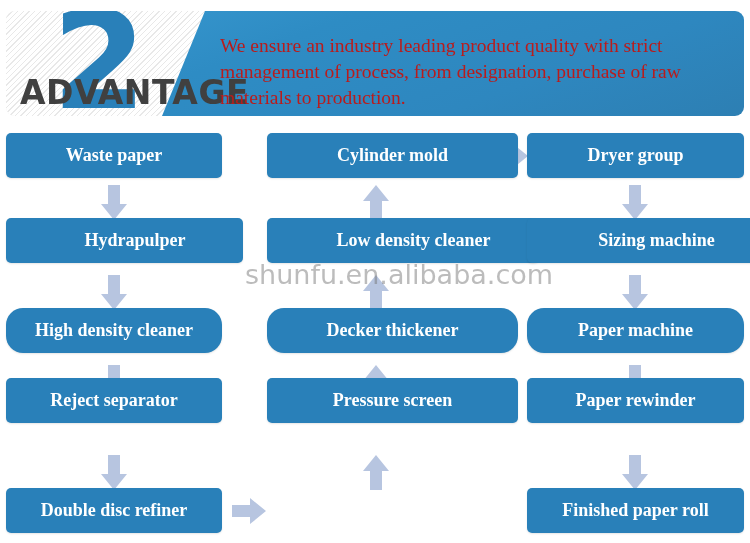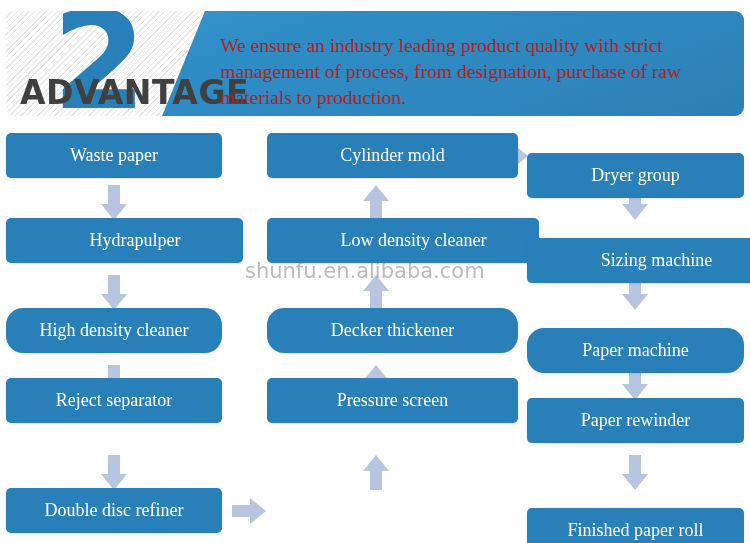--- a/index.html
+++ b/index.html
@@ -74,50 +74,50 @@
     line-height: 26px;
     font-family: "Liberation Serif", "DejaVu Serif", serif;
   }
 
   
   .watermark {
     position: absolute;
     left: 245px;
     top: 259px;
     font-family: "DejaVu Sans", sans-serif;
-    font-size: 21px;
+    font-size: 27px;
     color: rgba(115,115,115,0.48);
     letter-spacing: 0px;
     z-index: 40;
     white-space: nowrap;
     pointer-events: none;
   }
 
   
   .flow { position: absolute; left: 0; top: 0; width: 750px; height: 543px; }
 
   .box {
     position: absolute;
     height: 45px;
     background: #2980b9;
     border-radius: 5px;
     color: #ffffff;
     font-size: 18px;
-    font-weight: normal;
+    font-weight: bold;
     display: flex;
     align-items: center;
     justify-content: center;
     text-align: center;
     box-shadow: 0 1px 2px rgba(0,0,0,0.10);
     font-family: "Liberation Serif", "DejaVu Serif", serif;
     z-index: 20;
   }
   .col1 { left: 6px;   width: 216px; }
   .col2 { left: 267px; width: 251px; }
-  .col3 { left: 527px; width: 217px; margin-top: 20px; }
+  .col3 { left: 527px; width: 217px; }
 
   .r1 { top: 133px; }
   .r2 { top: 218px; padding-left: 21px; }
   .r3 { top: 308px; border-radius: 17px; }
   .r4 { top: 378px; }
   .r5 { top: 488px; }
 
   
   .arrow-v {
     position: absolute;

